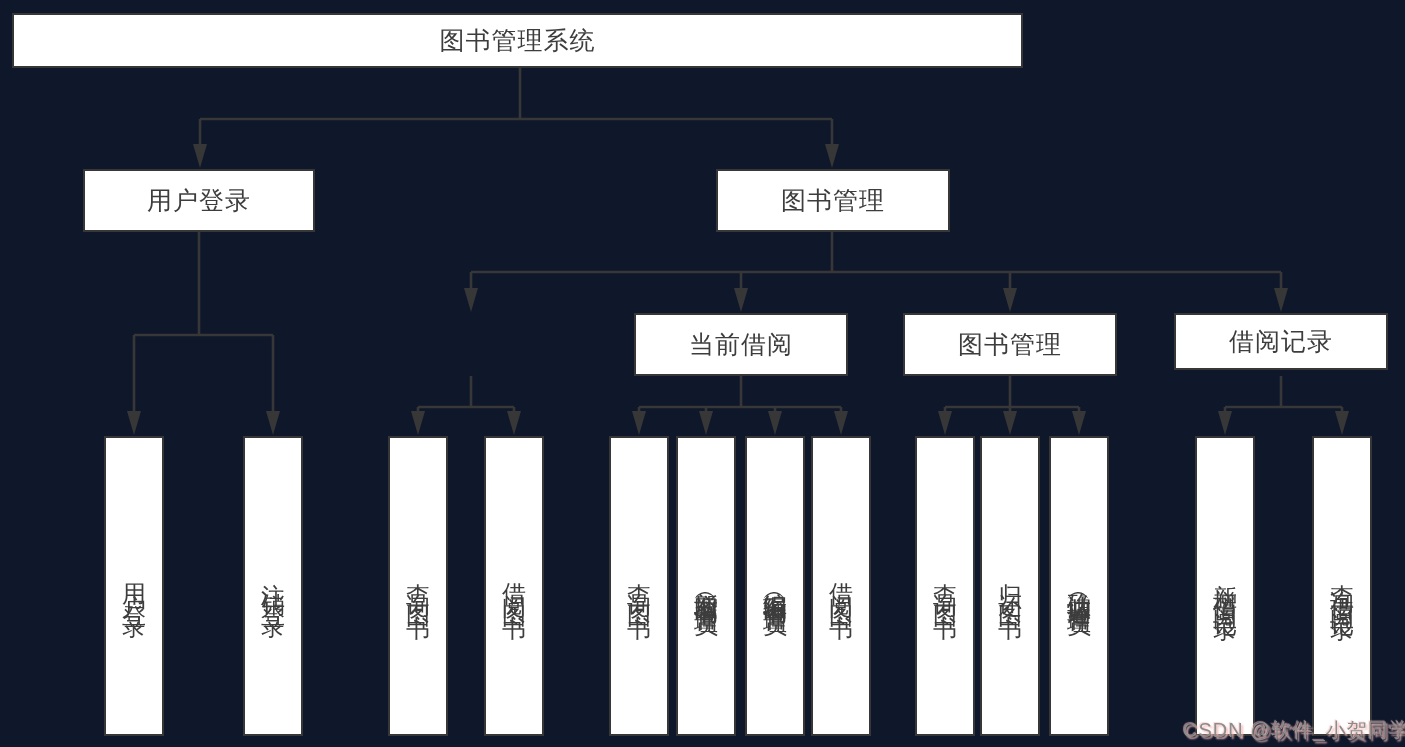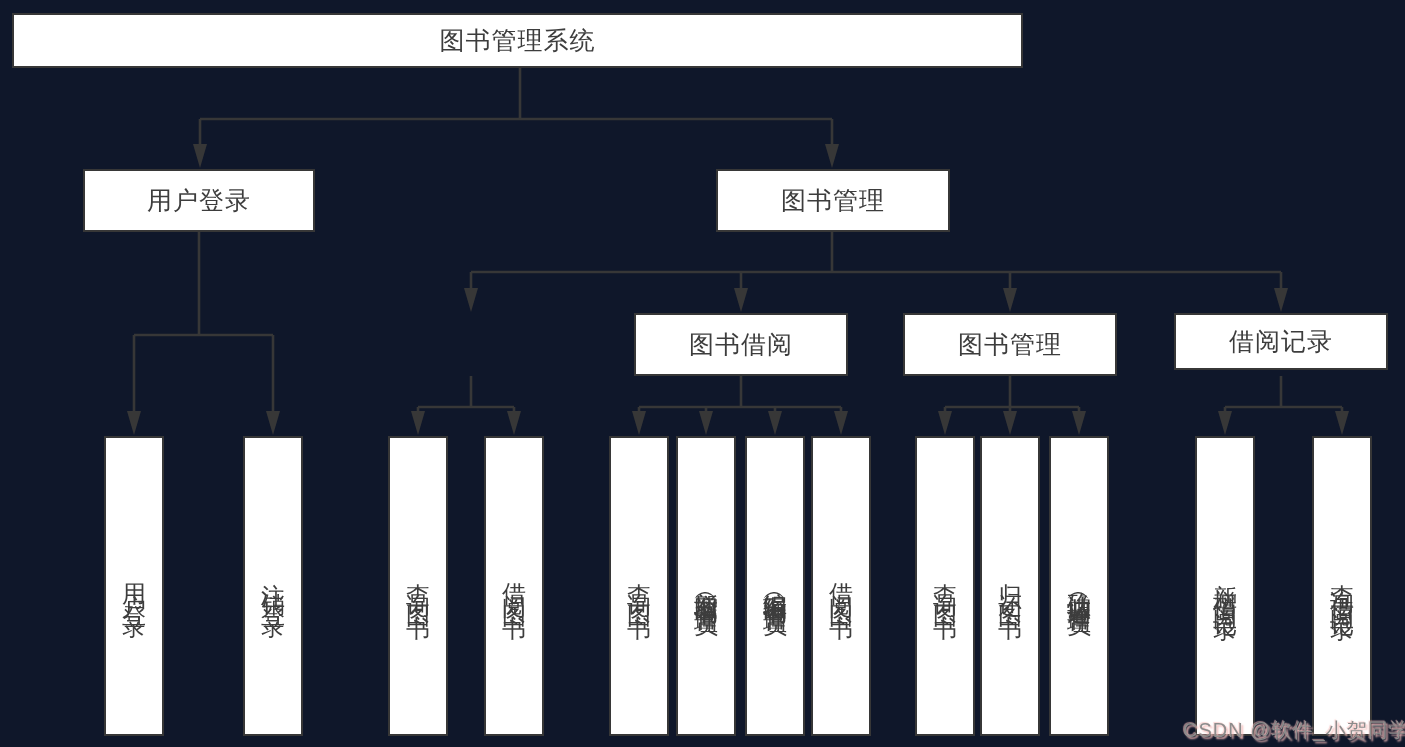--- a/index.html
+++ b/index.html
@@ -93,21 +93,21 @@
   </div>
 
   <div class="node h" style="left:83px;top:169px;width:232px;height:63px">
     <span>用户登录</span>
   </div>
   <div class="node h" style="left:716px;top:169px;width:234px;height:63px">
     <span>图书管理</span>
   </div>
 
   <div class="node h" style="left:634px;top:313px;width:214px;height:63px">
-    <span>图书借阅</span>
+    <span>当前借阅</span>
   </div>
   <div class="node h" style="left:903px;top:313px;width:214px;height:63px">
     <span>图书管理</span>
   </div>
   <div class="node h" style="left:1174px;top:313px;width:214px;height:57px">
     <span>借阅记录</span>
   </div>
 
   <div class="node v ls-s" style="left:104px;top:436px;width:60px;height:300px">
     <span>用户登录</span>

